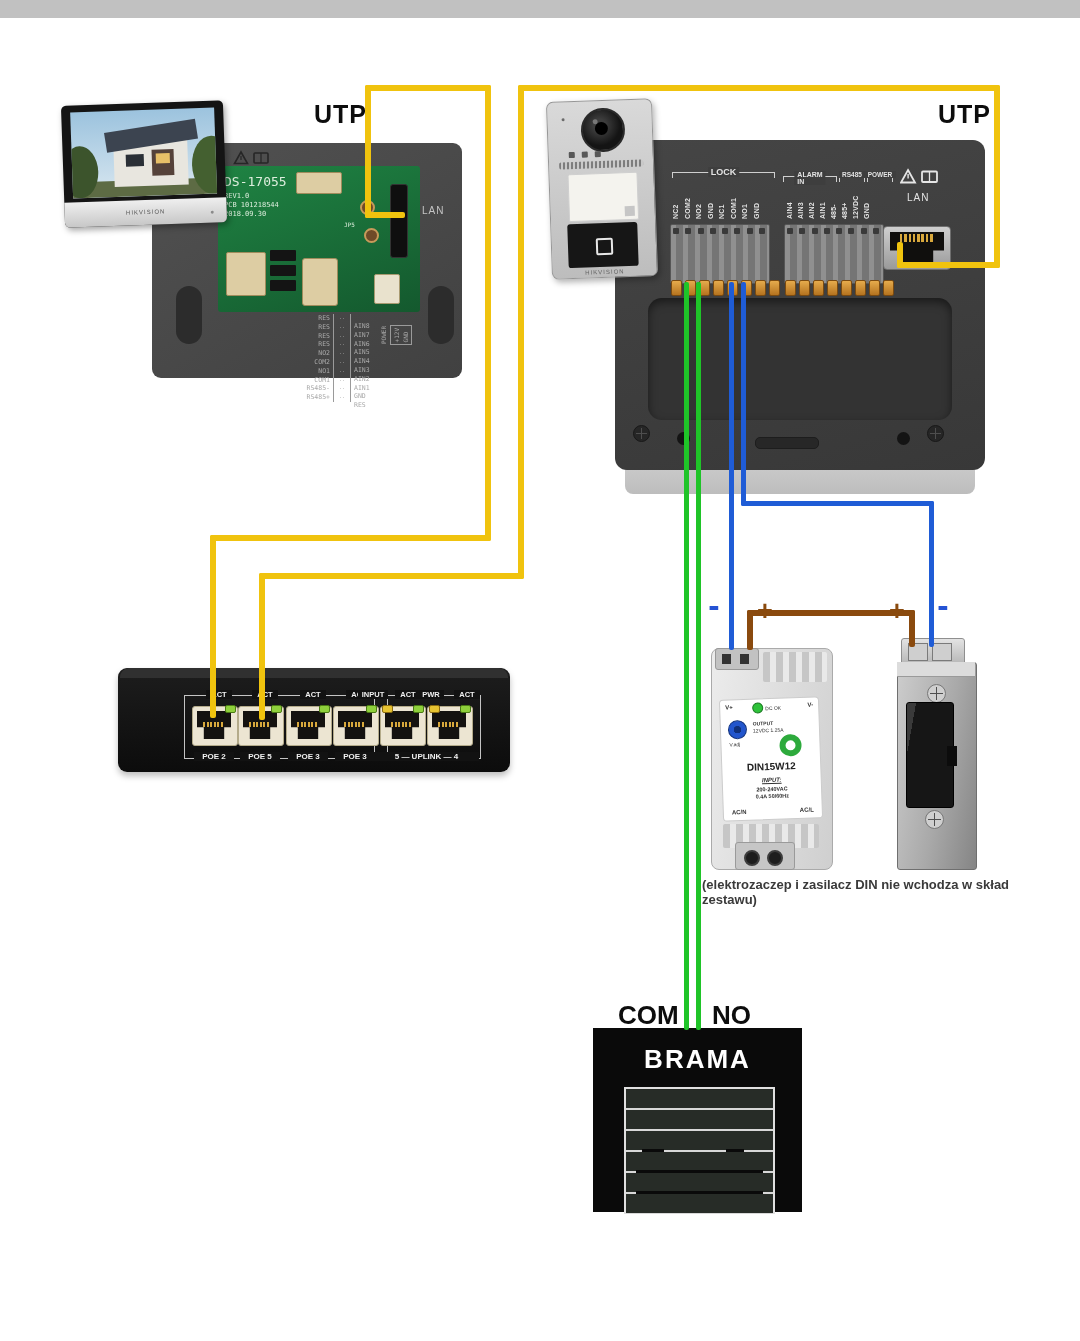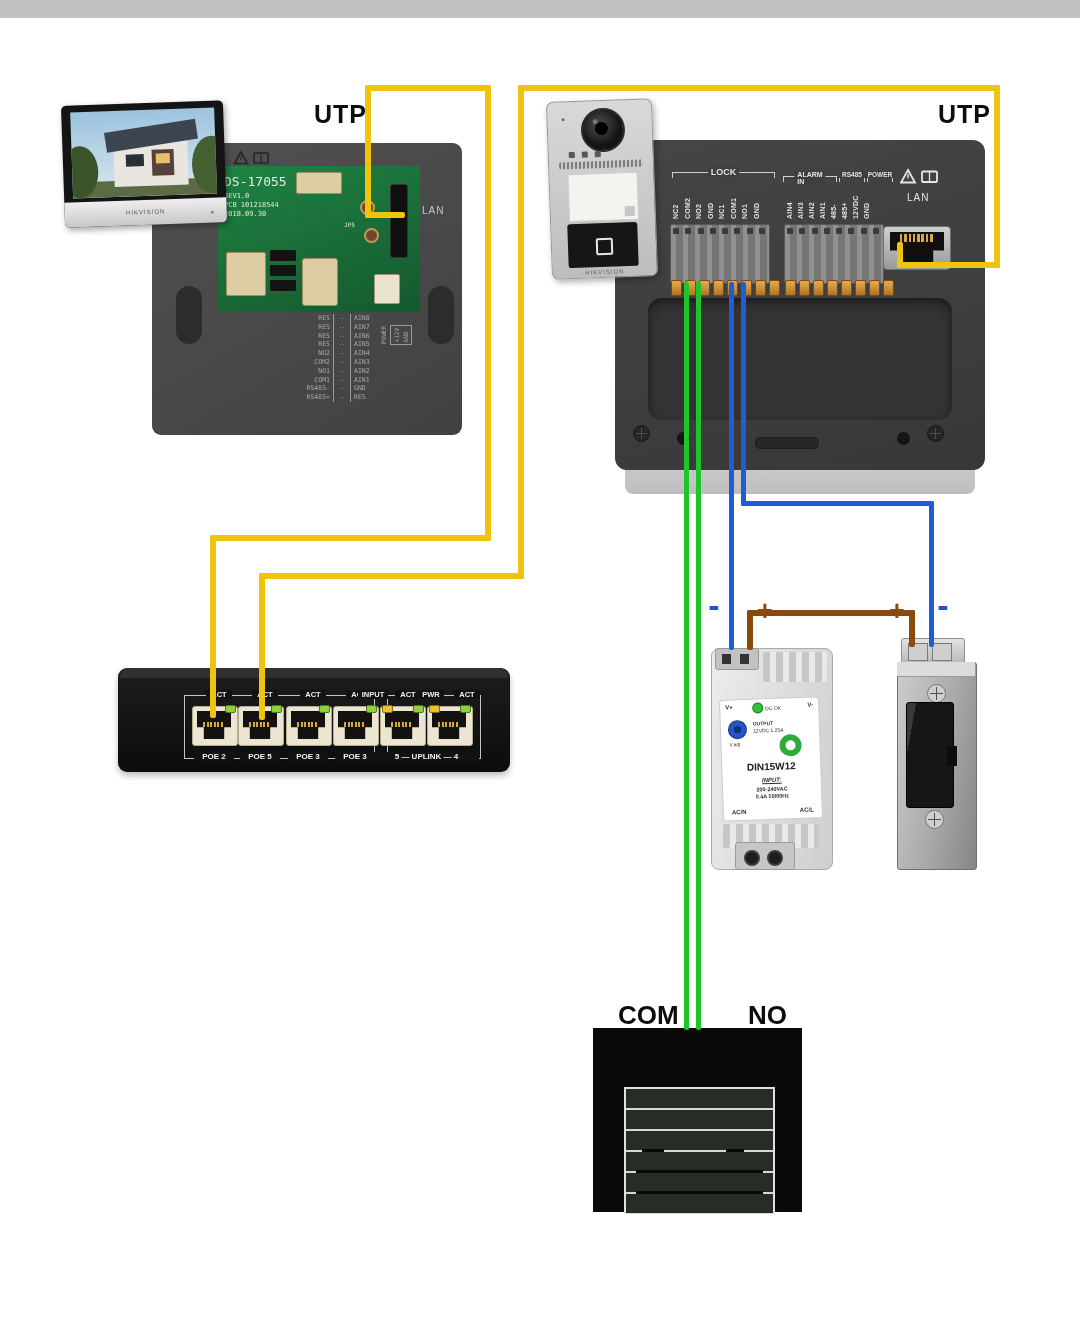--- a/index.html
+++ b/index.html
@@ -15,30 +15,30 @@
   .polar{position:absolute;font-weight:800;text-align:center;line-height:26px;}
   .plus{font-size:27px;color:var(--plus_label,#8a4a0e);}
   .minus{font-size:34px;color:var(--minus_label,#2553d4);}
   
   .monitor{position:absolute;left:63px;top:103px;width:162px;height:122px;background:#141414;
            border-radius:5px;transform:rotate(-2deg);box-shadow:2px 3px 6px rgba(0,0,0,.35);}
   .mscreen{position:absolute;left:9px;top:7px;width:144px;height:86px;overflow:hidden;background:linear-gradient(#9cc3de,#d9e7f0);}
   .mbar{position:absolute;left:0;bottom:0;width:162px;height:25px;background:linear-gradient(#efefef,#c7c7c7);
         border-radius:0 0 5px 5px;text-align:center;font-size:6px;letter-spacing:1px;color:#5a5a5a;line-height:25px;}
   
-  .mpanel{position:absolute;left:152px;top:143px;width:310px;height:292px;background:linear-gradient(150deg,#515151,#414141);
+  .mpanel{position:absolute;left:152px;top:143px;width:310px;height:235px;background:linear-gradient(150deg,#515151,#414141);
           border-radius:9px;}
   .pcb{position:absolute;left:66px;top:23px;width:202px;height:146px;background:linear-gradient(160deg,#1f8343,#14592e);
        border-radius:3px;}
   .pcbtxt{position:absolute;font-family:"DejaVu Sans Mono",monospace;color:#ddeedd;}
   .ptable{position:absolute;left:136px;top:171px;width:116px;}
   .ptrow{display:flex;height:8.8px;font-family:"DejaVu Sans Mono",monospace;font-size:6.5px;line-height:8.8px;color:#a9a9a9;}
   .ptrow .pl{width:42px;text-align:right;padding-right:3px;}
   .ptrow .pc{width:16px;border-left:1px solid #9a9a9a;border-right:1px solid #9a9a9a;text-align:center;font-size:5px;}
-  .ptrow .pr{width:46px;text-align:left;padding-left:3px;}
+  .ptrow .pr{width:46px;text-align:left;padding-left:3px;margin-top:8px;}
   .vtext{writing-mode:vertical-rl;transform:rotate(180deg);font-size:6px;color:#a9a9a9;font-family:"DejaVu Sans Mono",monospace;}
   
   .door{position:absolute;left:549px;top:100px;width:104px;height:176px;background:linear-gradient(#d9d9d9,#bdbdbd);
         border:1px solid #969696;border-radius:7px;transform:rotate(-2deg);box-shadow:2px 3px 6px rgba(0,0,0,.3);}
   
   .dplate{position:absolute;left:625px;top:448px;width:350px;height:46px;background:linear-gradient(#d2d2d2,#bdbdbd);border-radius:8px;}
   .dpanel{position:absolute;left:615px;top:140px;width:370px;height:330px;background:linear-gradient(165deg,#454545,#383838);
           border-radius:12px;}
   .bracket{position:absolute;height:8px;border-top:1px solid #cfcfcf;}
   .bracket i{position:absolute;top:0;width:1px;height:5px;background:#cfcfcf;}
@@ -384,30 +384,32 @@
     </div>
     <div class="abs" style="left:4px;top:24px;width:78px;height:206px;background:linear-gradient(100deg,#cdcdcd 0%,#a9a9a9 55%,#858585 100%);border:1px solid #6f6f6f;border-radius:3px;"></div>
     <div class="abs" style="left:4px;top:24px;width:78px;height:14px;background:#dcdcdc;border-bottom:1px solid #9a9a9a;"></div>
     <div class="screwp" style="left:34px;top:46px;width:17px;height:17px;background:#cfcfcf;border-color:#777;"></div>
     <div class="abs" style="left:13px;top:64px;width:46px;height:104px;background:linear-gradient(100deg,#3a3a3a 0 14%,#161616 14% 100%);border:1px solid #000;border-radius:3px;"></div>
     <div class="abs" style="left:54px;top:108px;width:10px;height:20px;background:#0c0c0c;"></div>
     <div class="screwp" style="left:32px;top:172px;width:17px;height:17px;background:#cfcfcf;border-color:#777;"></div>
   </div>
 
   <div class="brama">
+    <div class="abs" style="left:0;top:16px;width:209px;text-align:center;font-size:26px;font-weight:800;color:#fff;letter-spacing:2px;">BRAMA</div>
     <div class="gate">
       <span class="abs" style="left:16px;top:60px;width:22px;height:3px;background:#0a0a0a;"></span>
       <span class="abs" style="left:100px;top:60px;width:18px;height:3px;background:#0a0a0a;"></span>
       <span class="abs" style="left:10px;top:81px;width:127px;height:3px;background:#0a0a0a;"></span>
       <span class="abs" style="left:10px;top:102px;width:127px;height:3px;background:#0a0a0a;"></span>
     </div>
   </div>
   <div class="comno" style="left:618px;top:1000px;">COM</div>
-  <div class="comno" style="left:712px;top:1000px;margin-left:36px;">NO</div>
-
+  <div class="comno" style="left:712px;top:1000px;">NO</div>
+
+  <div class="note">(elektrozaczep i zasilacz DIN nie wchodza w skład zestawu)</div>
 
   <div class="seg wire-utp" style="left:365px;top:85px;width:126px;height:6px;"></div>
   <div class="seg wire-utp" style="left:365px;top:85px;width:6px;height:133px;"></div>
   <div class="seg wire-utp" style="left:365px;top:212px;width:40px;height:6px;"></div>
   <div class="seg wire-utp" style="left:485px;top:85px;width:6px;height:456px;"></div>
   <div class="seg wire-utp" style="left:210px;top:535px;width:281px;height:6px;"></div>
   <div class="seg wire-utp" style="left:210px;top:535px;width:6px;height:183px;"></div>
 
   <div class="seg wire-utp" style="left:518px;top:85px;width:482px;height:6px;"></div>
   <div class="seg wire-utp" style="left:994px;top:85px;width:6px;height:183px;"></div>

